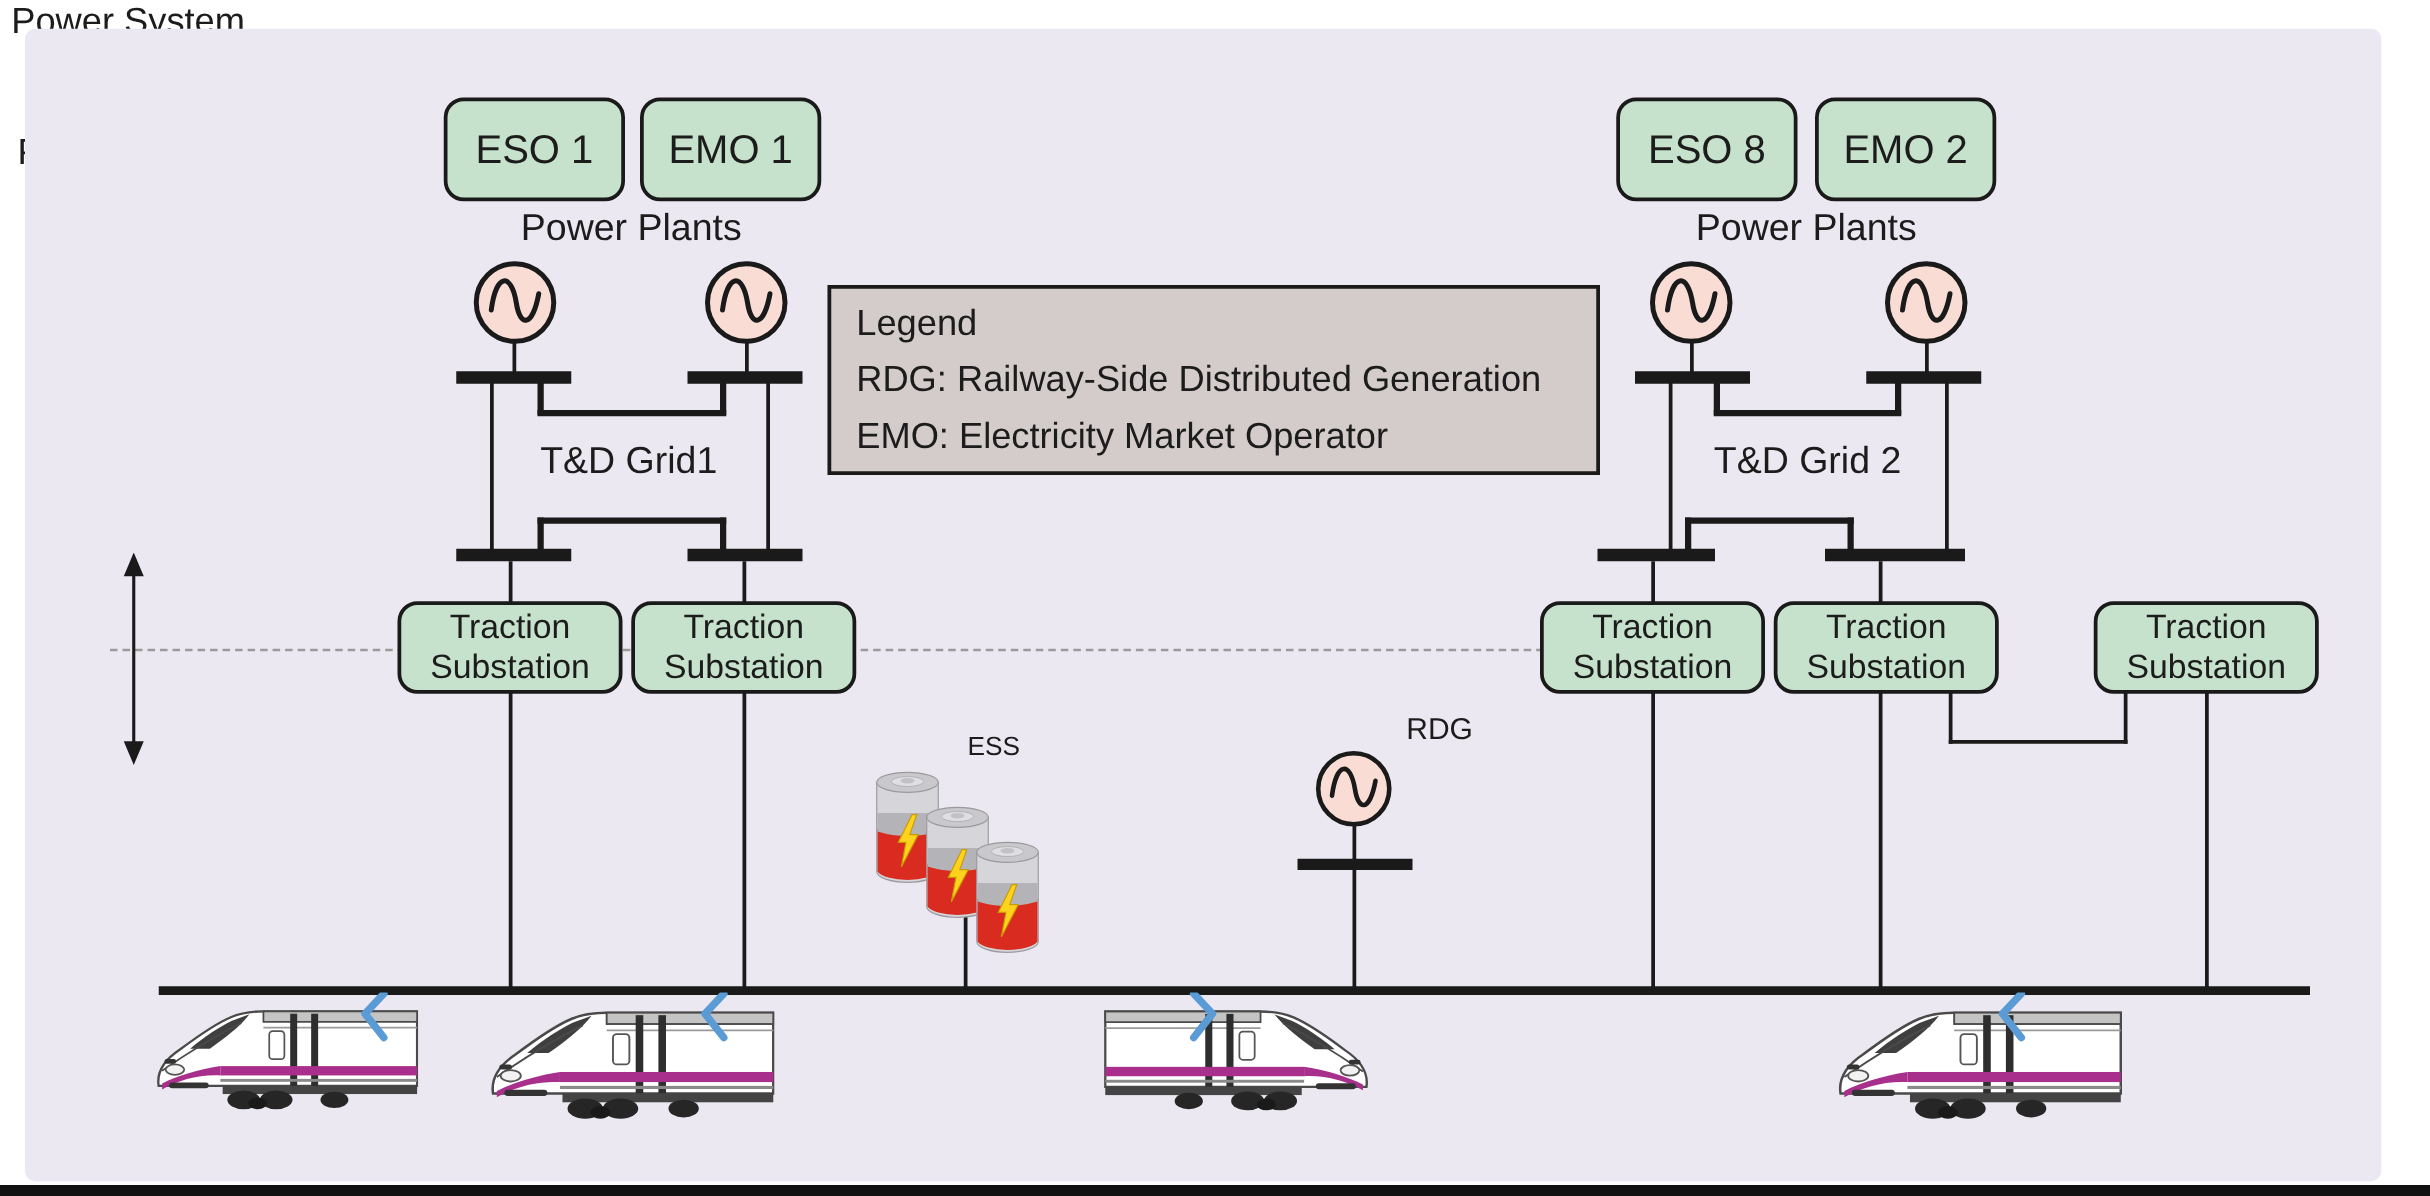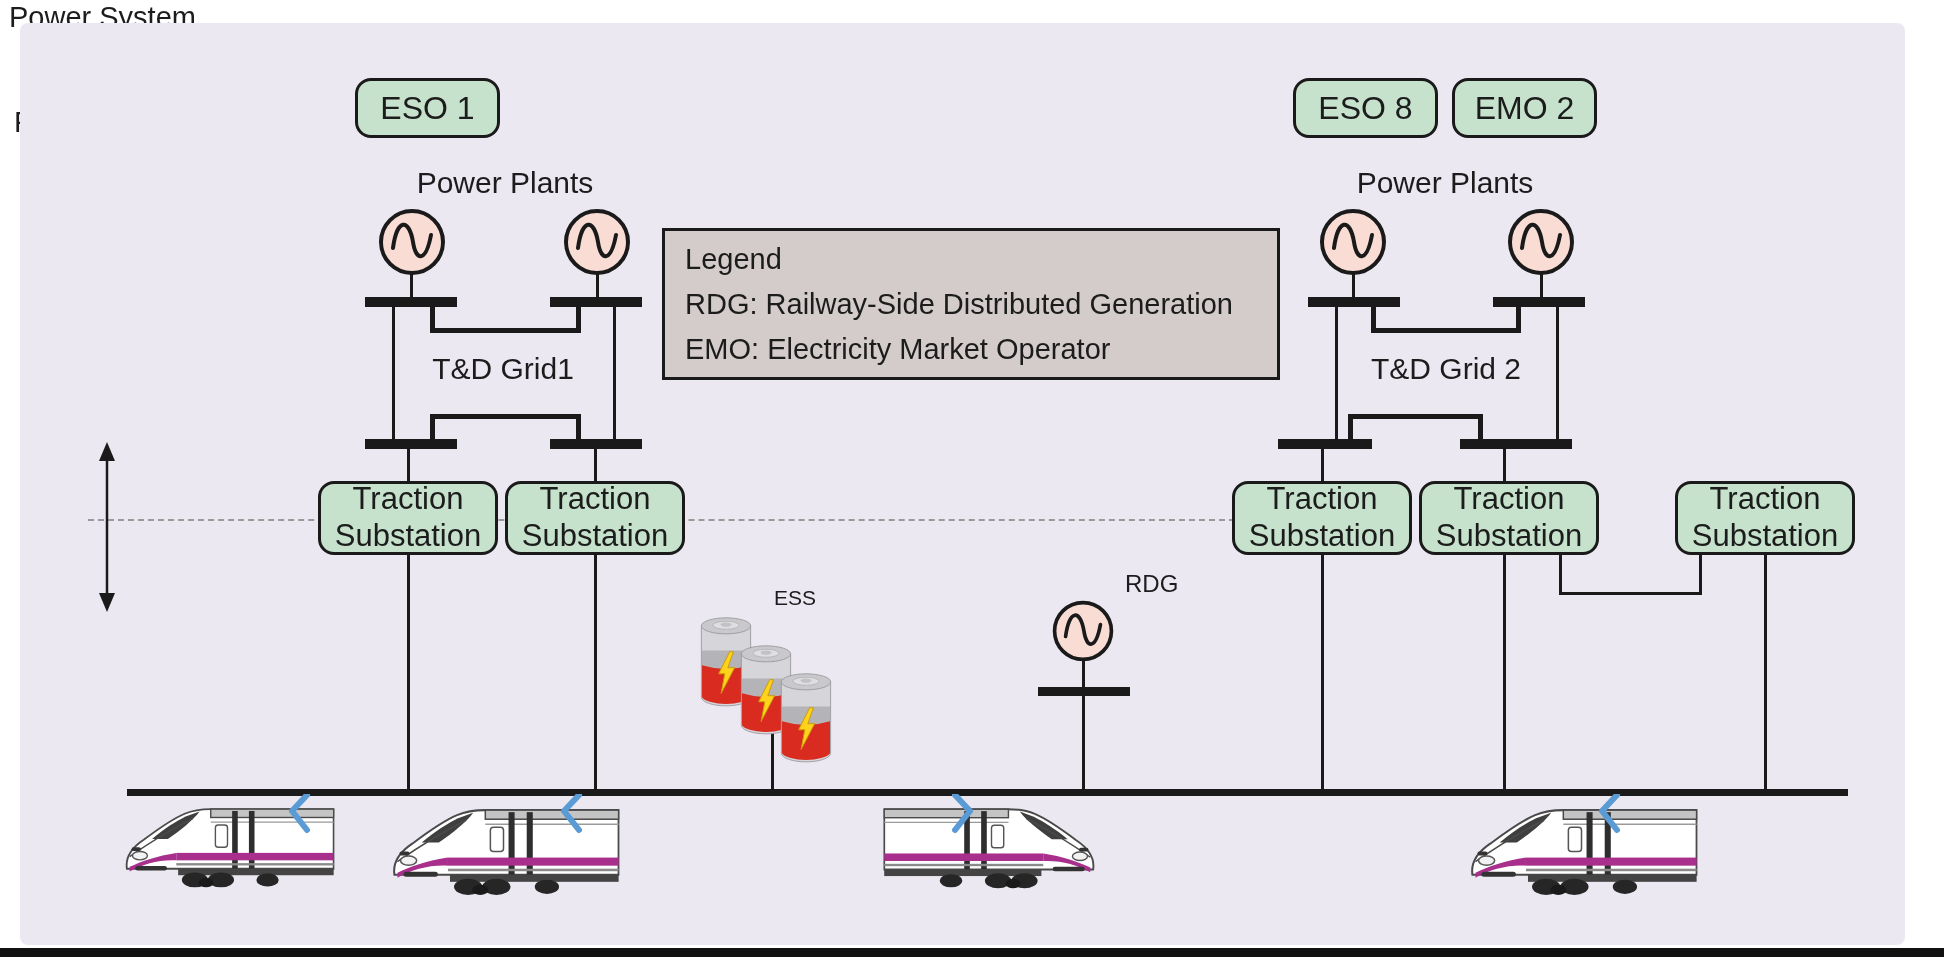--- a/index.html
+++ b/index.html
@@ -2,22 +2,22 @@
 <html><head>
 <meta charset="utf-8">
 <style>
   html,body{margin:0;padding:0;background:#ffffff;}
   #stage{position:relative;width:1944px;height:957px;background:#ffffff;overflow:hidden;
          font-family:"Liberation Sans","DejaVu Sans",sans-serif;color:#1c1c1c;}
   .panel{position:absolute;left:20px;top:23px;width:1885px;height:922px;background:#ece8f2;border-radius:8px;z-index:0;}
   
   .gbox{position:absolute;background:#c6e2cc;border:3.5px solid #1a1a1a;border-radius:16px;
         display:flex;align-items:center;justify-content:center;text-align:center;z-index:3;box-sizing:border-box;}
-  .opbox{width:145px;height:60px;font-size:32px;}
-  .subbox{width:180px;height:74px;font-size:31px;line-height:1.18;white-space:pre-line;}
+  .opbox{width:145px;height:83px;font-size:32px;}
+  .subbox{width:180px;height:74px;font-size:27px;line-height:1.18;white-space:pre-line;}
   
   .vline{position:absolute;width:3px;background:#1a1a1a;z-index:2;}
   .cline{position:absolute;width:5px;background:#1a1a1a;z-index:2;}
   .hline{position:absolute;height:5px;background:#1a1a1a;z-index:2;}
   .hthin{position:absolute;height:3px;background:#1a1a1a;z-index:2;}
   .bus{position:absolute;height:10px;background:#1a1a1a;z-index:2;}
   .rail{position:absolute;left:127px;top:789px;width:1721px;height:7px;background:#1a1a1a;z-index:2;}
   .dashed{position:absolute;left:88px;top:519px;width:1177px;border-top:2.5px dashed #9a9a9a;z-index:1;}
   .lbl{position:absolute;text-align:center;z-index:3;}
   .plants{width:230px;top:166px;font-size:30px;}
@@ -73,20 +73,23 @@
         <ellipse cx="92" cy="92" rx="8" ry="5" fill="#1a1a1a"></ellipse>
       </symbol>
     </defs>
   </svg>
 
   <div class="panel"></div>
 
   <div class="gbox opbox" style="left:355px;top:78px;">
     <span>ESO 1</span>
   </div>
+  <div class="gbox opbox" style="left:512px;top:78px;">
+    <span>EMO 1</span>
+  </div>
   <div class="lbl plants" style="left:390px;">Power Plants</div>
 
   <svg class="icon" style="left:376px;top:206px;" width="72" height="72">
       <use href="#ac-source"></use>
     </svg>
   <svg class="icon" style="left:561px;top:206px;" width="72" height="72">
       <use href="#ac-source"></use>
     </svg>
 
   <div class="vline" style="left:410px;top:272px;height:28px;"></div>

